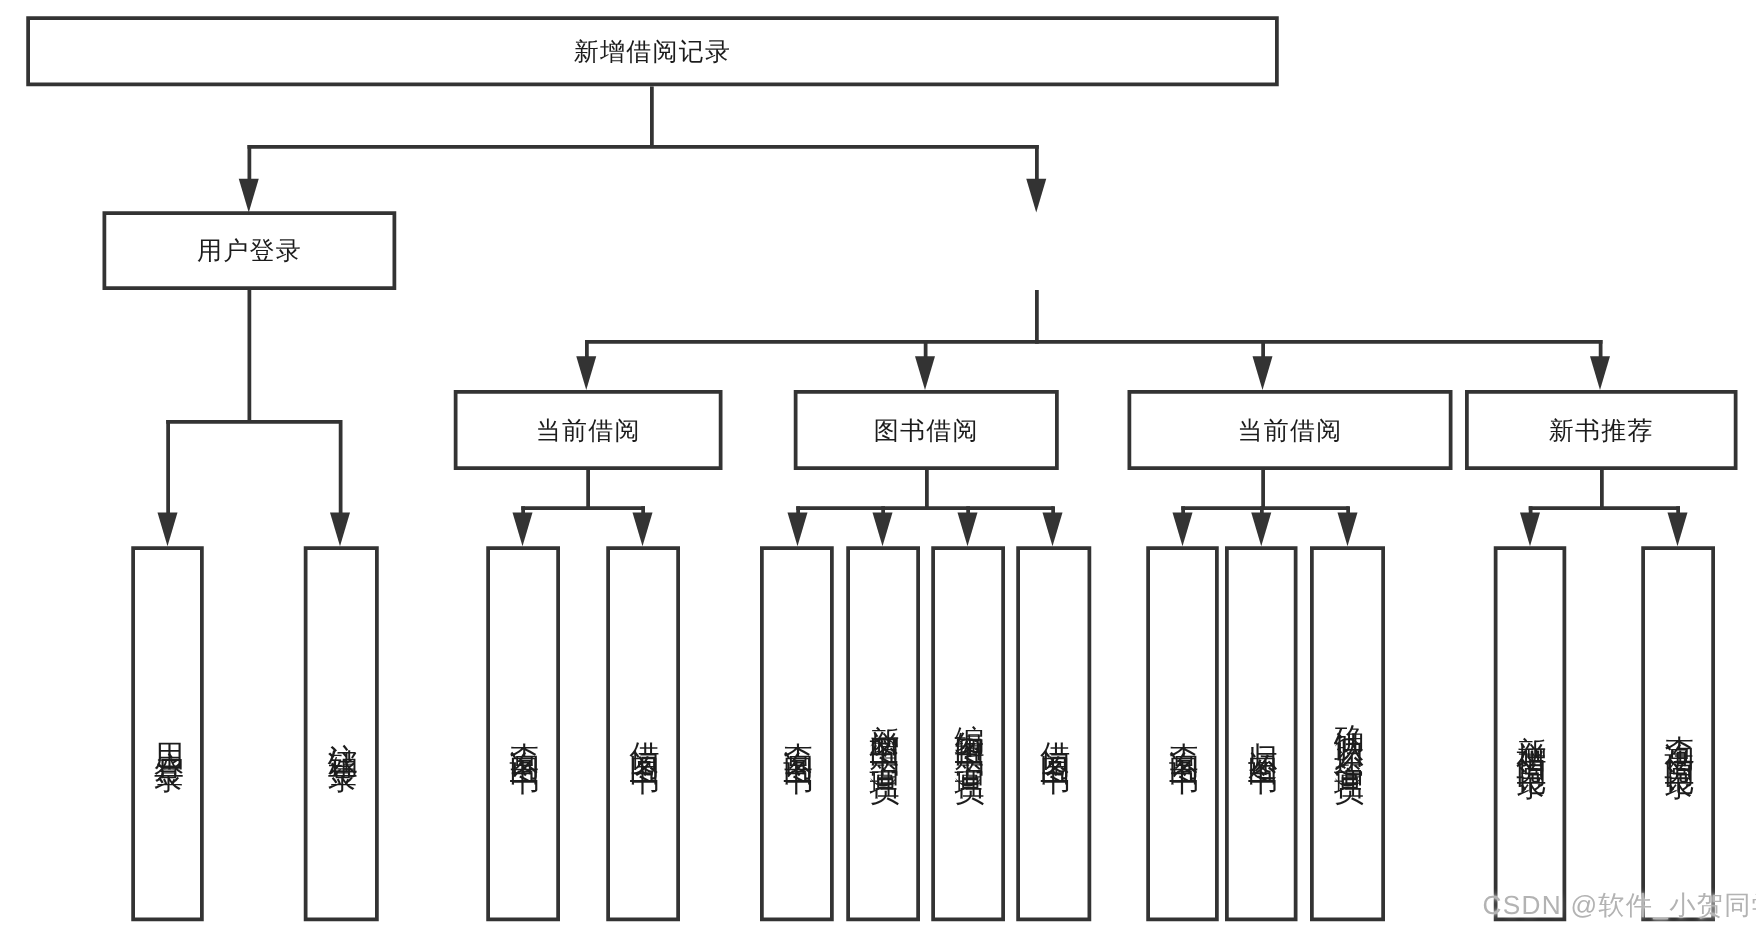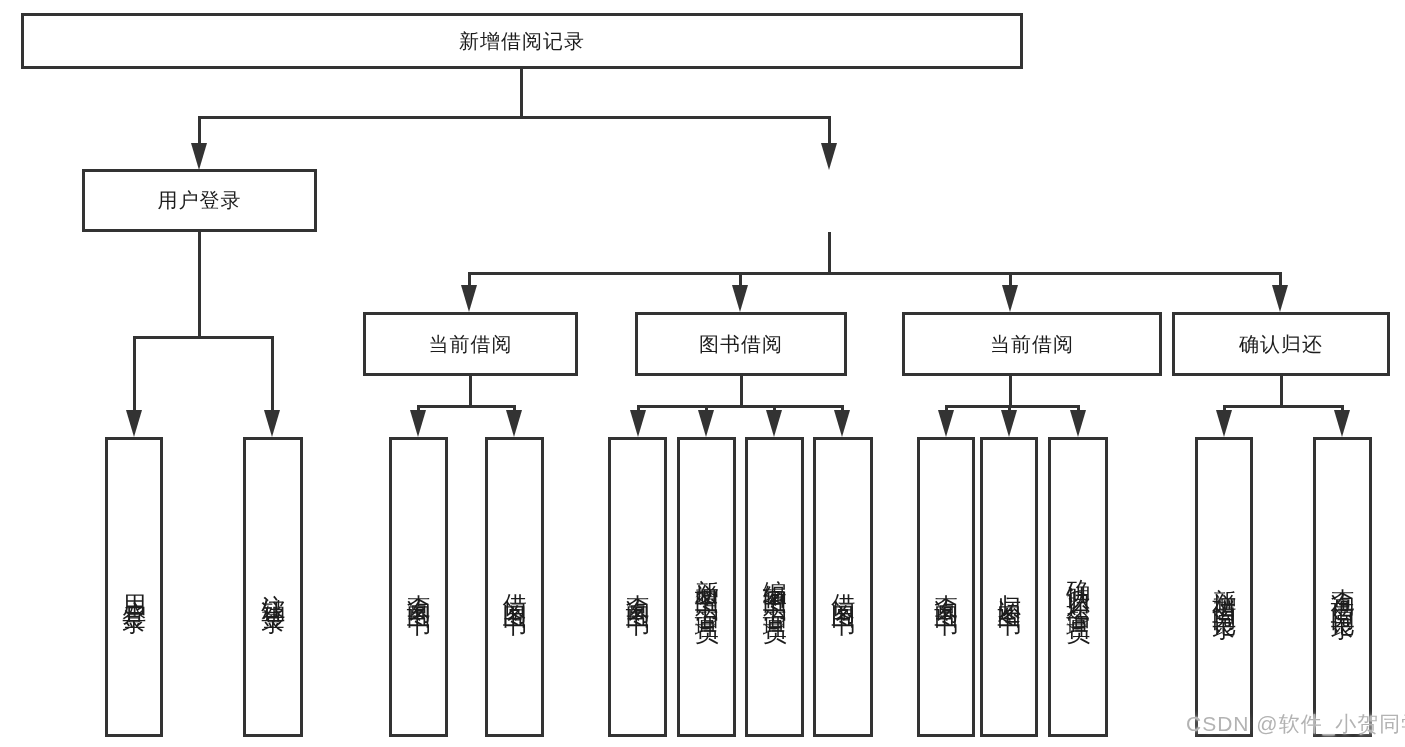--- a/index.html
+++ b/index.html
@@ -84,21 +84,21 @@
   <div class="box" style="left:363px;top:312px;width:215px;height:64px;">
     <span class="hlabel">当前借阅</span>
   </div>
   <div class="box" style="left:635px;top:312px;width:212px;height:64px;">
     <span class="hlabel">图书借阅</span>
   </div>
   <div class="box" style="left:902px;top:312px;width:260px;height:64px;">
     <span class="hlabel">当前借阅</span>
   </div>
   <div class="box" style="left:1172px;top:312px;width:218px;height:64px;">
-    <span class="hlabel">确认归还</span>
+    <span class="hlabel">新书推荐</span>
   </div>
 
   <div class="box" style="left:105px;top:437px;width:58px;height:300px;">
     <span class="vlabel">用户登录</span>
   </div>
   <div class="box" style="left:243px;top:437px;width:60px;height:300px;">
     <span class="vlabel">注销登录</span>
   </div>
 
   <div class="box" style="left:389px;top:437px;width:59px;height:300px;">

